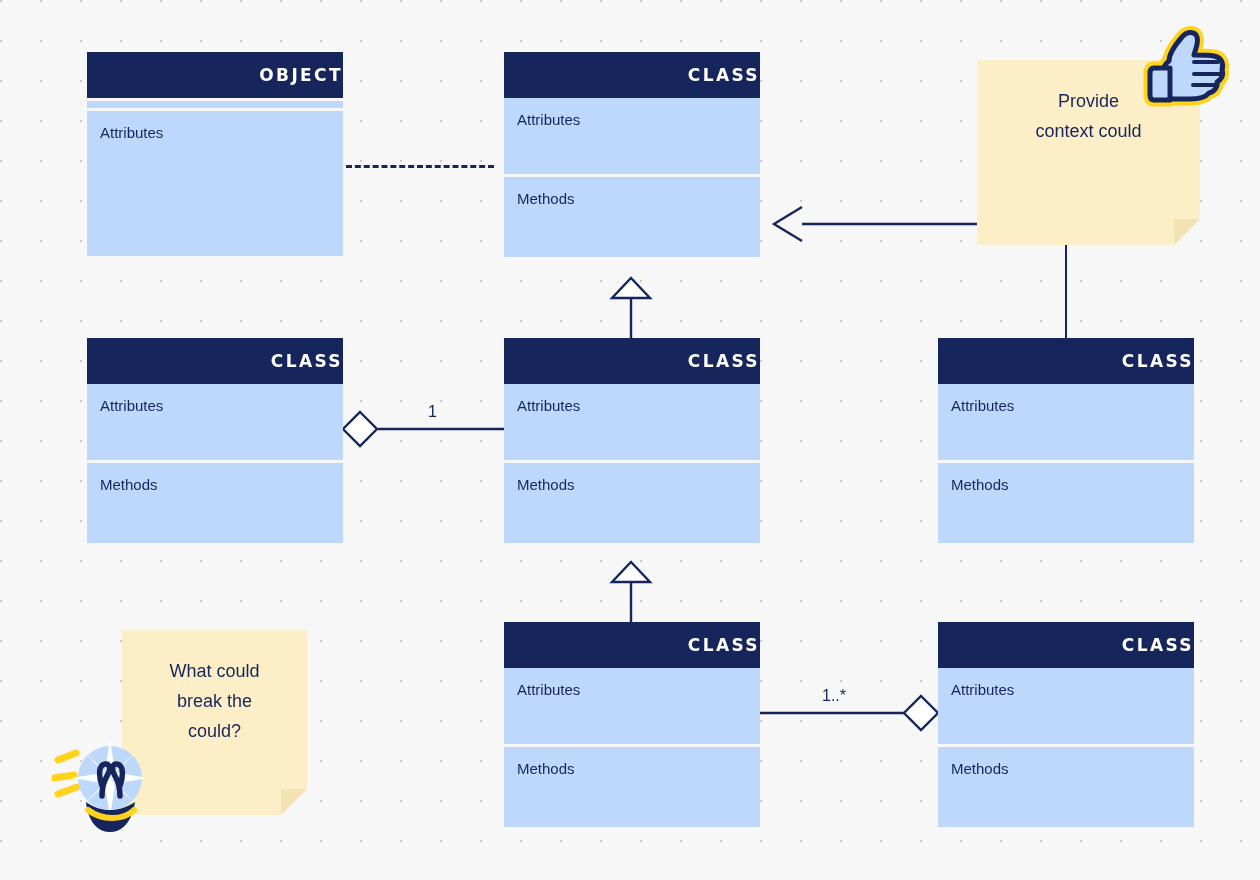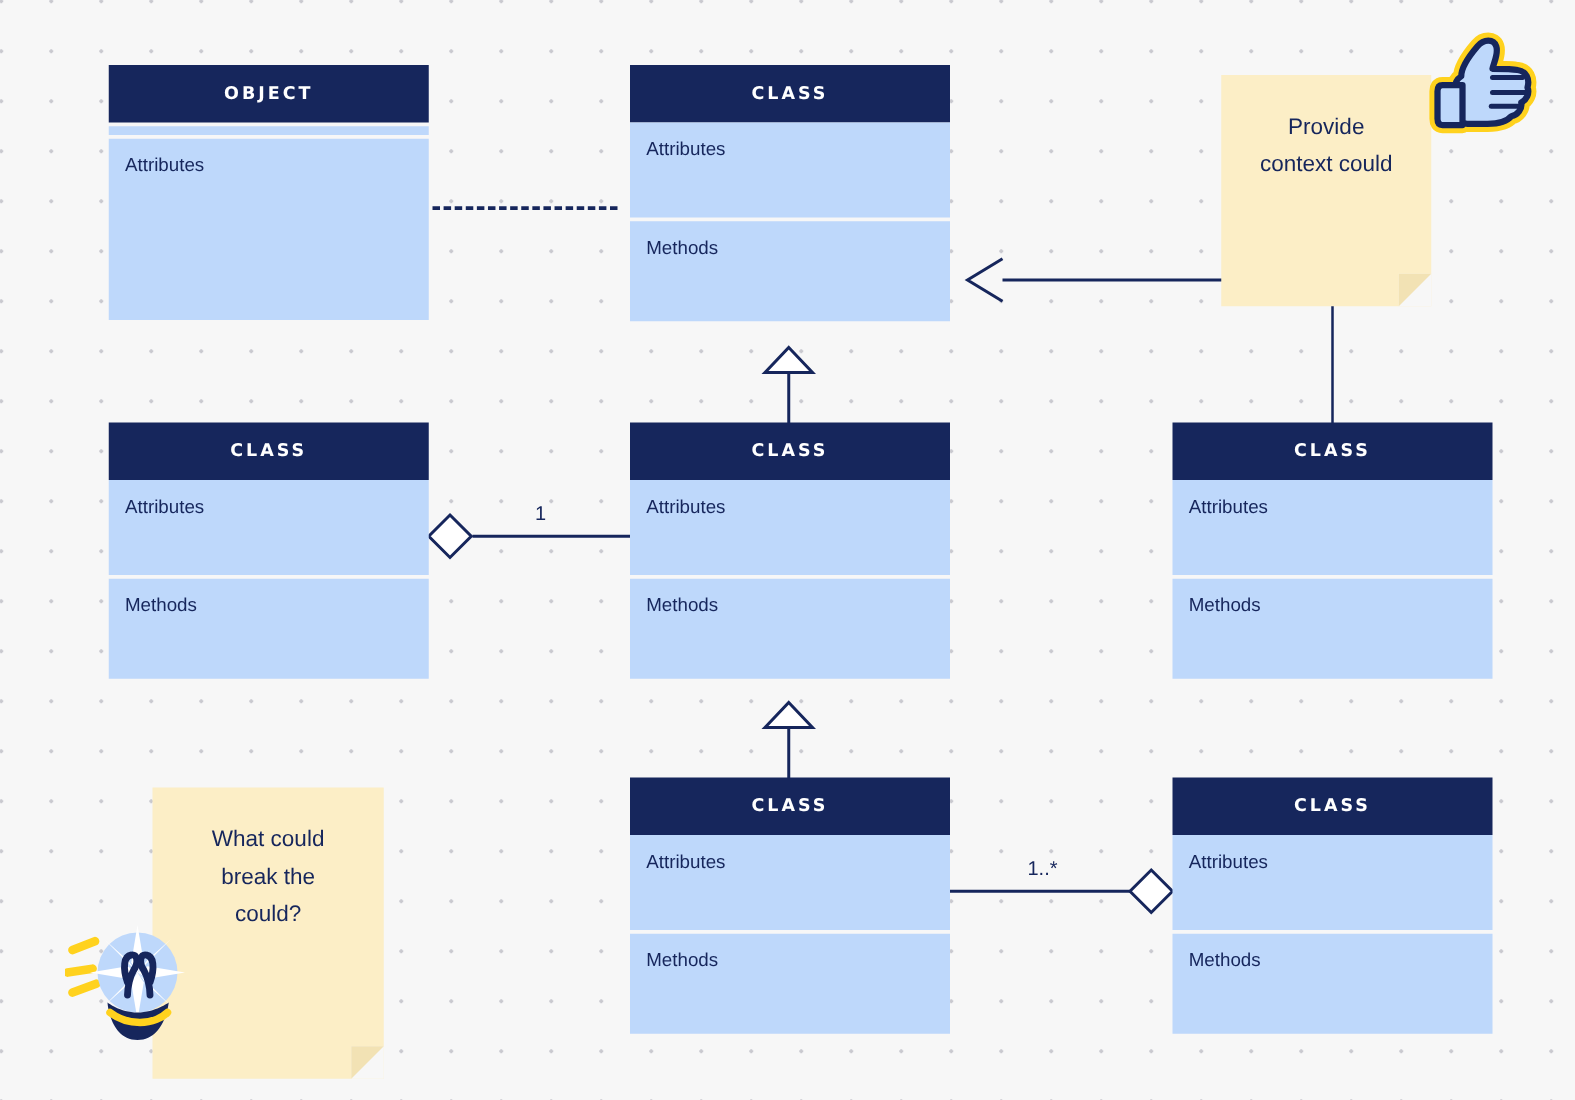--- a/index.html
+++ b/index.html
@@ -24,22 +24,22 @@
   
   .uml-box {
     position: absolute;
     box-sizing: border-box;
   }
   .uml-header {
     background: #16265c;
     color: #ffffff;
     font-weight: bold;
     letter-spacing: 2.4px;
-    text-align: center;
-    font-size: 14px;
+    text-align: right;
+    font-size: 17px;
     line-height: 46px;
     height: 46px;
     box-sizing: border-box;
     font-family: "DejaVu Sans", sans-serif;
   }
   .uml-strip {
     background: #bed8fb;
     height: 7px;
     margin-top: 3px;
   }
@@ -182,29 +182,29 @@
     <div class="uml-section" style="height:80px;">Methods</div>
   </div>
 
   <div class="uml-box" style="left:938px; top:622px; width:256px;">
     <div class="uml-header">CLASS</div>
     <div class="uml-section" style="height:76px;">Attributes</div>
     <div class="gap3"></div>
     <div class="uml-section" style="height:80px;">Methods</div>
   </div>
 
-  <div class="sticky" style="left:977px; top:60px; width:168px; height:185px;">
+  <div class="sticky" style="left:977px; top:60px; width:223px; height:185px;">
     <div class="sticky-text">
       <div>Provide</div>
       <div>context could</div>
     </div>
     <div class="sticky-fold"></div>
   </div>
 
-  <div class="sticky" style="left:122px; top:630px; width:185px; height:233px;">
+  <div class="sticky" style="left:122px; top:630px; width:185px; height:185px;">
     <div class="sticky-text">
       <div>What could</div>
       <div>break the</div>
       <div>could?</div>
     </div>
     <div class="sticky-fold"></div>
   </div>
 
   <svg class="sticker" style="left:1142px; top:24px;" width="88" height="88" viewBox="0 0 88 88">
     <g transform="translate(6,4)">

